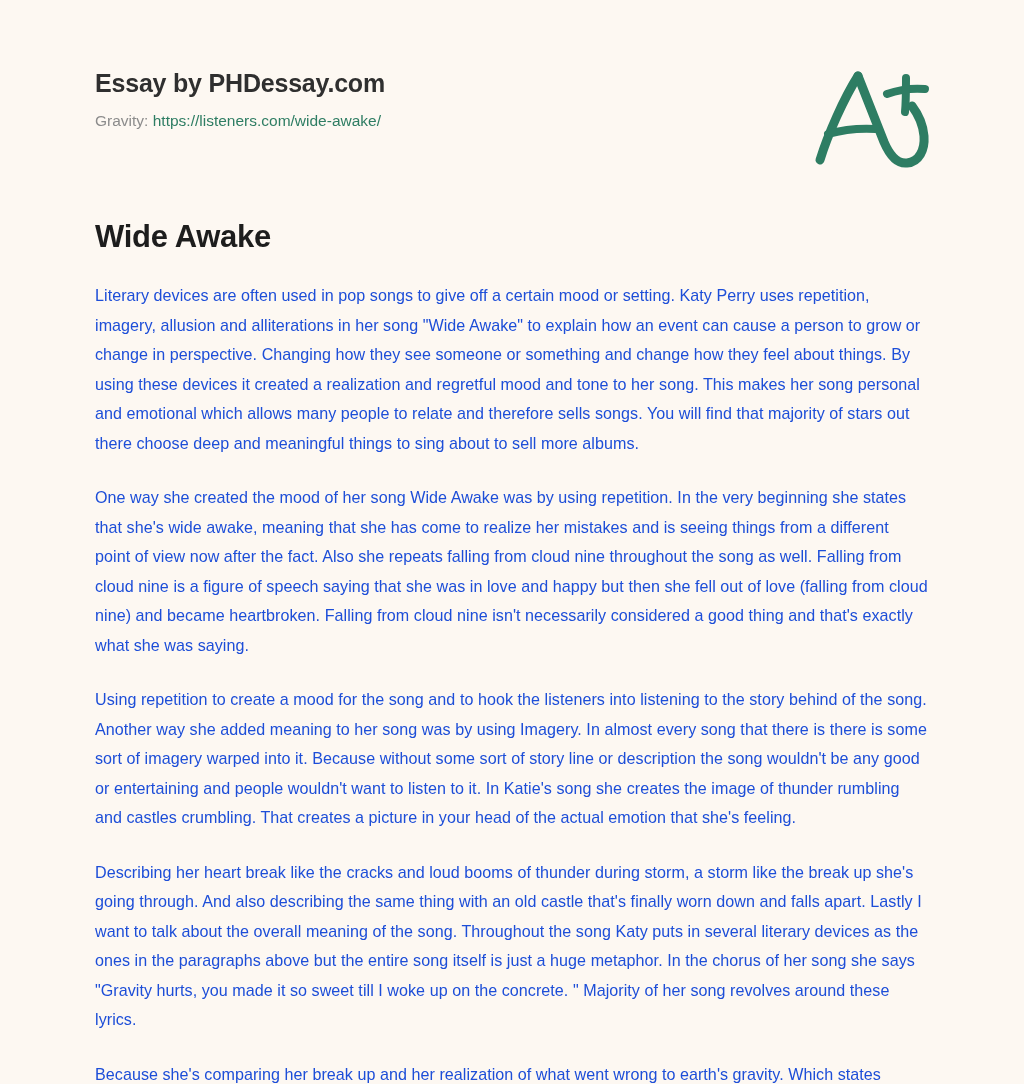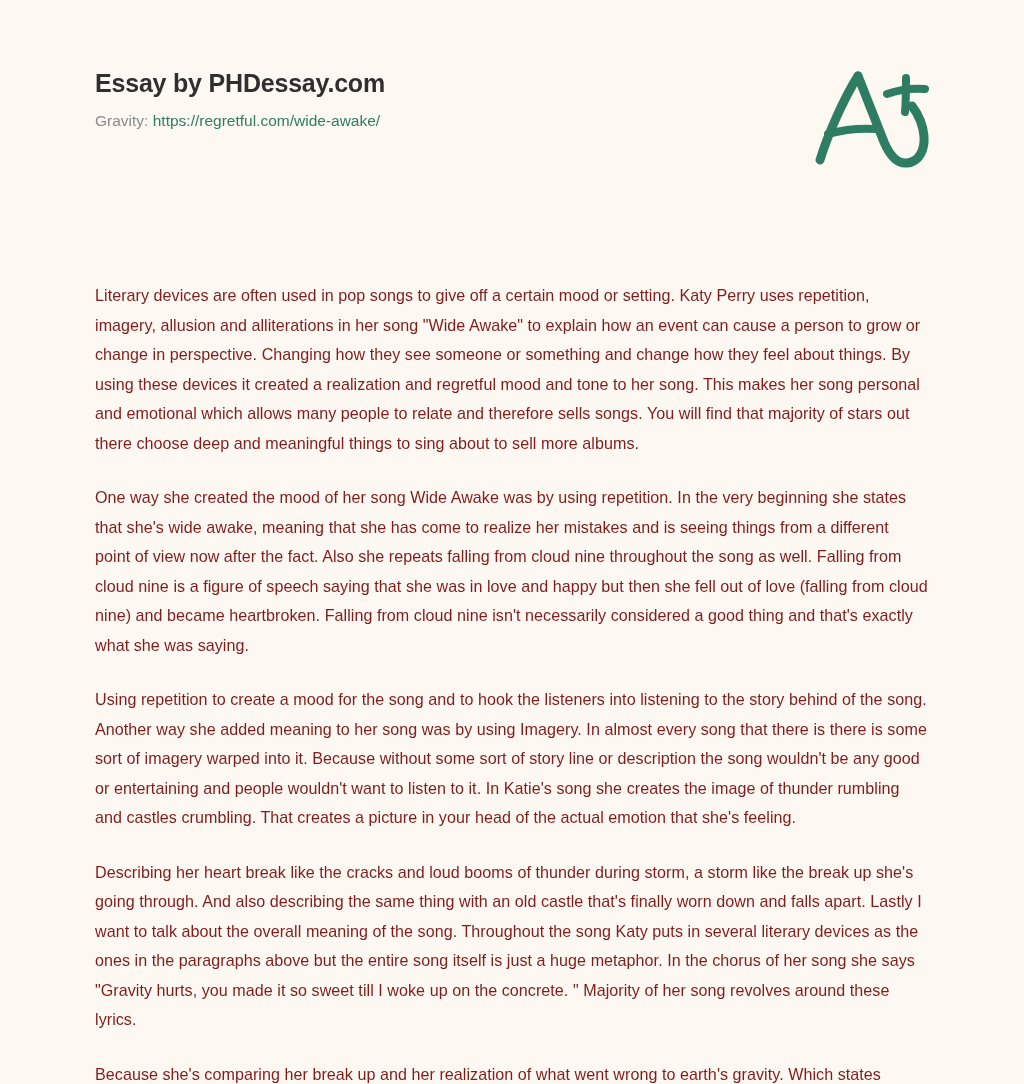--- a/index.html
+++ b/index.html
@@ -86,37 +86,37 @@
   .article {
     position: absolute;
     left: 95px;
     top: 281px;
     width: 833px;
   }
   .article p {
     margin: 0 0 25px 0;
     font-size: 16.1px;
     line-height: 29.5px;
-    color: #7f1d1d;
+    color: #1d4ed8;
     text-align: left;
     letter-spacing: 0.05px;
   }
 </style>
 </head>
 <body>
 
 <div class="page">
 
   <div class="header">
 
     <div class="brand-block">
       <div class="brand-title">Essay by PHDessay.com</div>
       <div class="source-line">
         <span class="source-label">Gravity:</span>
-        <a class="source-url" href="#">https://regretful.com/wide-awake/</a>
+        <a class="source-url" href="#">https://listeners.com/wide-awake/</a>
       </div>
     </div>
 
     <div class="logo">
       <svg width="130" height="108" viewBox="0 0 130 108" aria-hidden="true">
         <g fill="none" stroke="#2e7d63" stroke-linecap="round" stroke-linejoin="round">
 
           <path d="M12 98 C20 72 36 36 50 14" stroke-width="9"></path>
 
           <path d="M50 14 C58 34 68 60 76 80 C82 94 90 102 99 101 C111 100 117 88 116 74 C115 62 110 52 104 44" stroke-width="9"></path>
@@ -125,20 +125,21 @@
 
           <path d="M79 32 C90 28 105 26 117 27" stroke-width="8"></path>
 
           <path d="M98 16 C98 26 98 40 97 50" stroke-width="8"></path>
         </g>
       </svg>
     </div>
 
   </div>
 
+  <h1 class="doc-title">Wide Awake</h1>
 
   <div class="article">
     <p>Literary devices are often used in pop songs to give off a certain mood or setting. Katy Perry uses repetition, imagery, allusion and alliterations in her song "Wide Awake" to explain how an event can cause a person to grow or change in perspective. Changing how they see someone or something and change how they feel about things. By using these devices it created a realization and regretful mood and tone to her song. This makes her song personal and emotional which allows many people to relate and therefore sells songs. You will find that majority of stars out there choose deep and meaningful things to sing about to sell more albums.</p>
     <p>One way she created the mood of her song Wide Awake was by using repetition. In the very beginning she states that she's wide awake, meaning that she has come to realize her mistakes and is seeing things from a different point of view now after the fact. Also she repeats falling from cloud nine throughout the song as well. Falling from cloud nine is a figure of speech saying that she was in love and happy but then she fell out of love (falling from cloud nine) and became heartbroken. Falling from cloud nine isn't necessarily considered a good thing and that's exactly what she was saying.</p>
     <p>Using repetition to create a mood for the song and to hook the listeners into listening to the story behind of the song. Another way she added meaning to her song was by using Imagery. In almost every song that there is there is some sort of imagery warped into it. Because without some sort of story line or description the song wouldn't be any good or entertaining and people wouldn't want to listen to it. In Katie's song she creates the image of thunder rumbling and castles crumbling. That creates a picture in your head of the actual emotion that she's feeling.</p>
     <p>Describing her heart break like the cracks and loud booms of thunder during storm, a storm like the break up she's going through. And also describing the same thing with an old castle that's finally worn down and falls apart. Lastly I want to talk about the overall meaning of the song. Throughout the song Katy puts in several literary devices as the ones in the paragraphs above but the entire song itself is just a huge metaphor. In the chorus of her song she says "Gravity hurts, you made it so sweet till I woke up on the concrete. " Majority of her song revolves around these lyrics.</p>
     <p>Because she's comparing her break up and her realization of what went wrong to earth's gravity. Which states whatever goes up must come down, just like her love for him whoever he is had to come to an end eventually and that hurts. In the end all songs are made up different combinations of literary deices and descriptions of real life feelings. these were just some examples using the famous Katy Perry's most recent song. Songs are just really long poems that speak the truth about life itself and how can you create a poem without structure? You can't, and that's why we</p>
   </div>
 
 </div>

